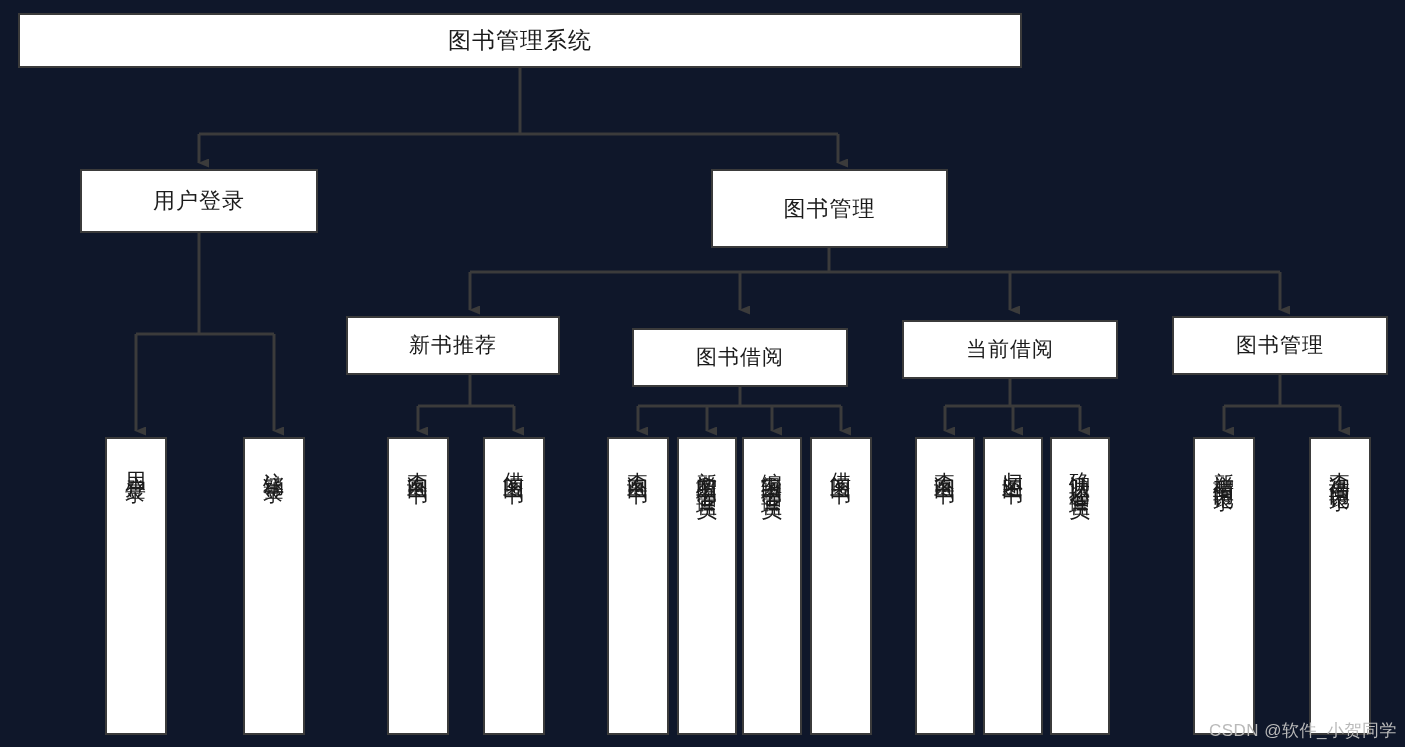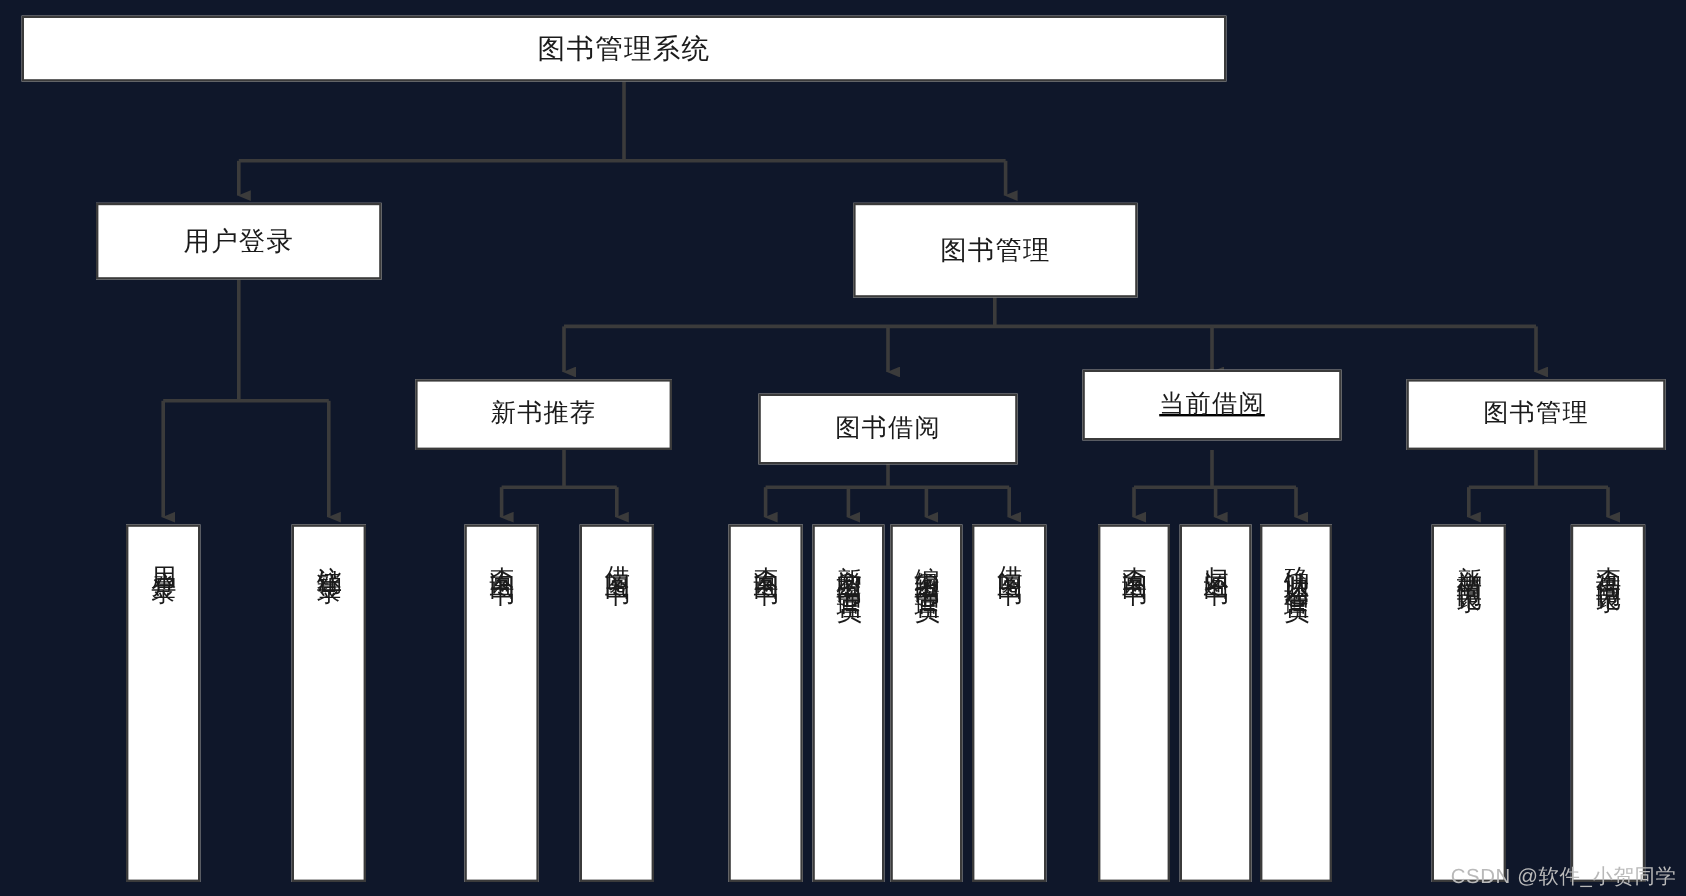--- a/index.html
+++ b/index.html
@@ -135,21 +135,21 @@
   <div class="node level2" style="left:711px; top:169px; width:237px; height:79px;">
     <span class="node-label">图书管理</span>
   </div>
 
   <div class="node level3" style="left:346px; top:316px; width:214px; height:59px;">
     <span class="node-label">新书推荐</span>
   </div>
   <div class="node level3" style="left:632px; top:316px; width:216px; height:59px;margin-top:12px;">
     <span class="node-label">图书借阅</span>
   </div>
-  <div class="node level3" style="left:902px; top:308px; width:216px; height:59px;text-decoration:underline;">
+  <div class="node level3" style="left:902px; top:320px; width:216px; height:59px;">
     <span class="node-label">当前借阅</span>
   </div>
   <div class="node level3" style="left:1172px; top:316px; width:216px; height:59px;">
     <span class="node-label">图书管理</span>
   </div>
 
   <div class="node leaf" style="left:105px; top:437px; width:62px; height:298px;">
     <span class="node-label">用户登录</span>
   </div>
   <div class="node leaf" style="left:243px; top:437px; width:62px; height:298px;">

